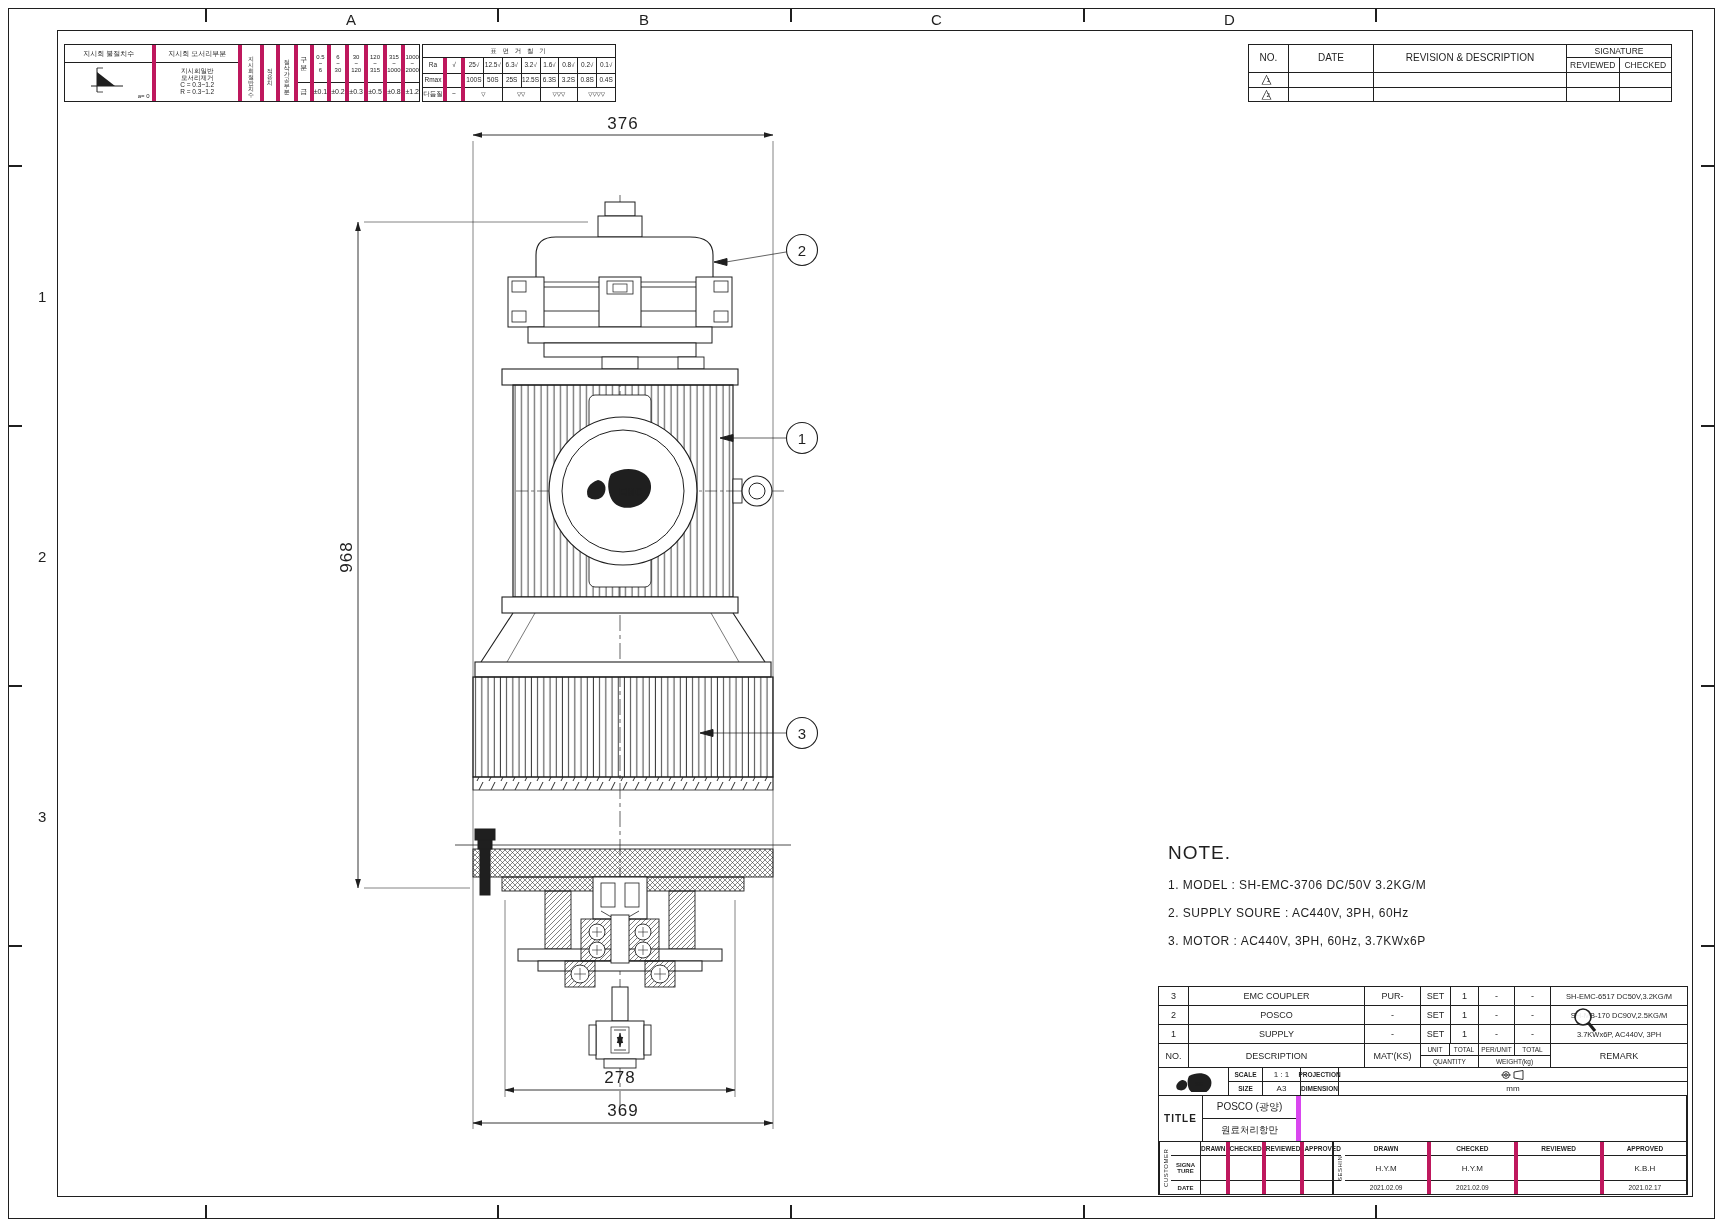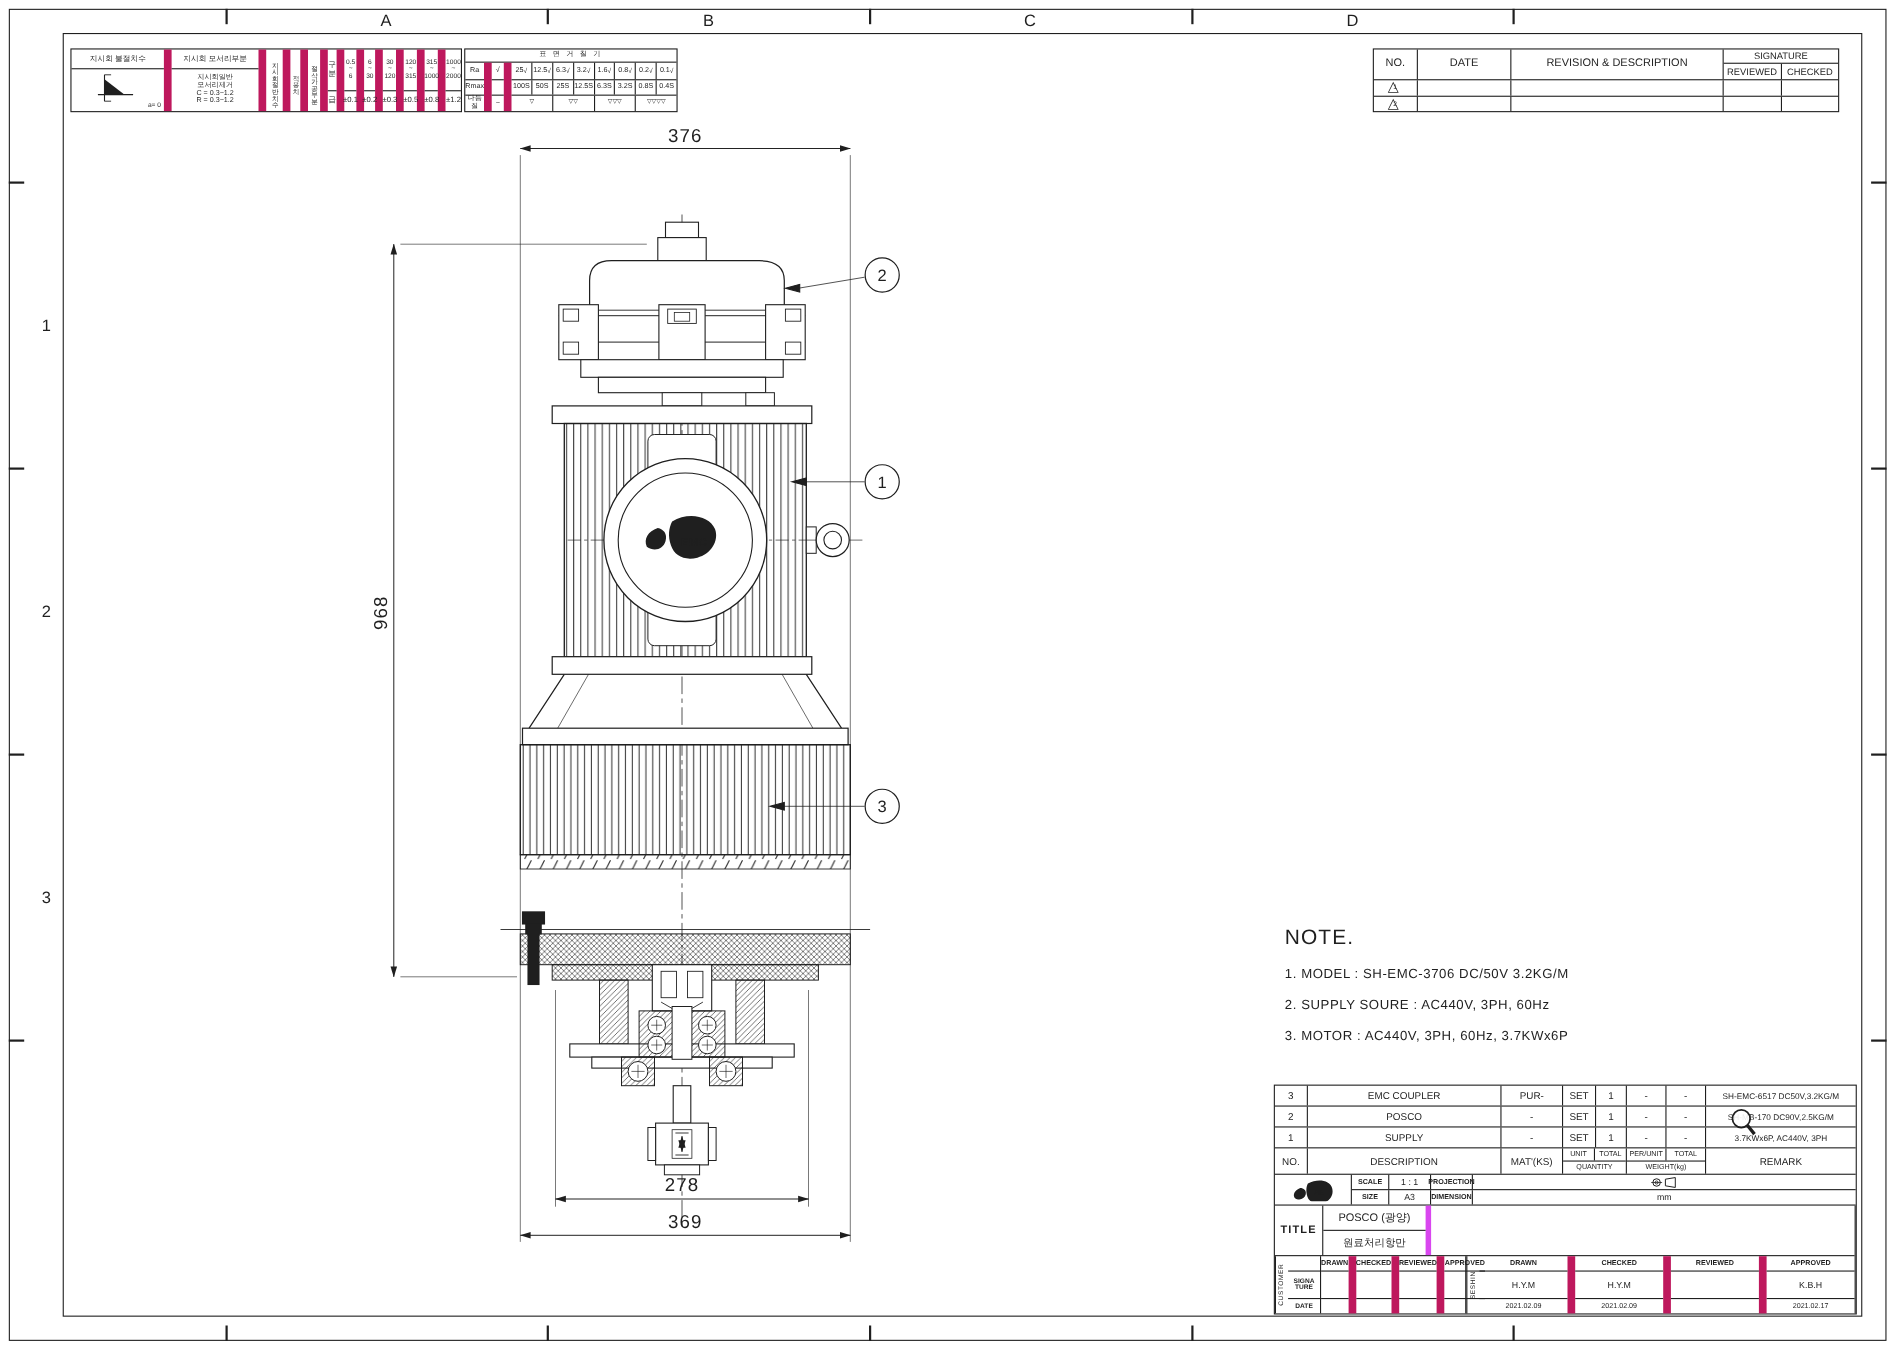--- a/index.html
+++ b/index.html
@@ -9,21 +9,21 @@
 
   .outer-border { position:absolute; left:8px; top:8px; right:8px; bottom:8px; border:1.5px solid #1f1f1f; }
   .inner-frame  { position:absolute; left:57px; top:30px; right:30px; bottom:30px; border:1.6px solid #1f1f1f; }
 
   .zone-label { position:absolute; font-size:15px; color:#1f1f1f; }
   .tickv { position:absolute; width:1.5px; height:14px; background:#1f1f1f; }
   .tickh { position:absolute; height:1.5px; width:14px; background:#1f1f1f; }
 
   
   .tbl { position:absolute; border:1.4px solid #1f1f1f; display:flex; font-size:7px; line-height:1.05; background:#fff; }
-  .c { border-right:7px solid #be185d; display:flex; flex-direction:column; }
+  .c { border-right:4px solid #be185d; display:flex; flex-direction:column; }
   .c:last-child { border-right:none; }
   .r { border-bottom:1px solid #1f1f1f; display:flex; align-items:center; justify-content:center; text-align:center; }
   .r:last-child { border-bottom:none; }
   .vko { writing-mode:vertical-rl; text-orientation:upright; letter-spacing:0; line-height:1; }
   .pre { white-space:pre-line; }
 
   
   #tol-table { left:64px; top:44px; width:356px; height:58px; }
   
   #rough-table { left:422px; top:44px; width:194px; height:58px; font-size:6.5px; }

